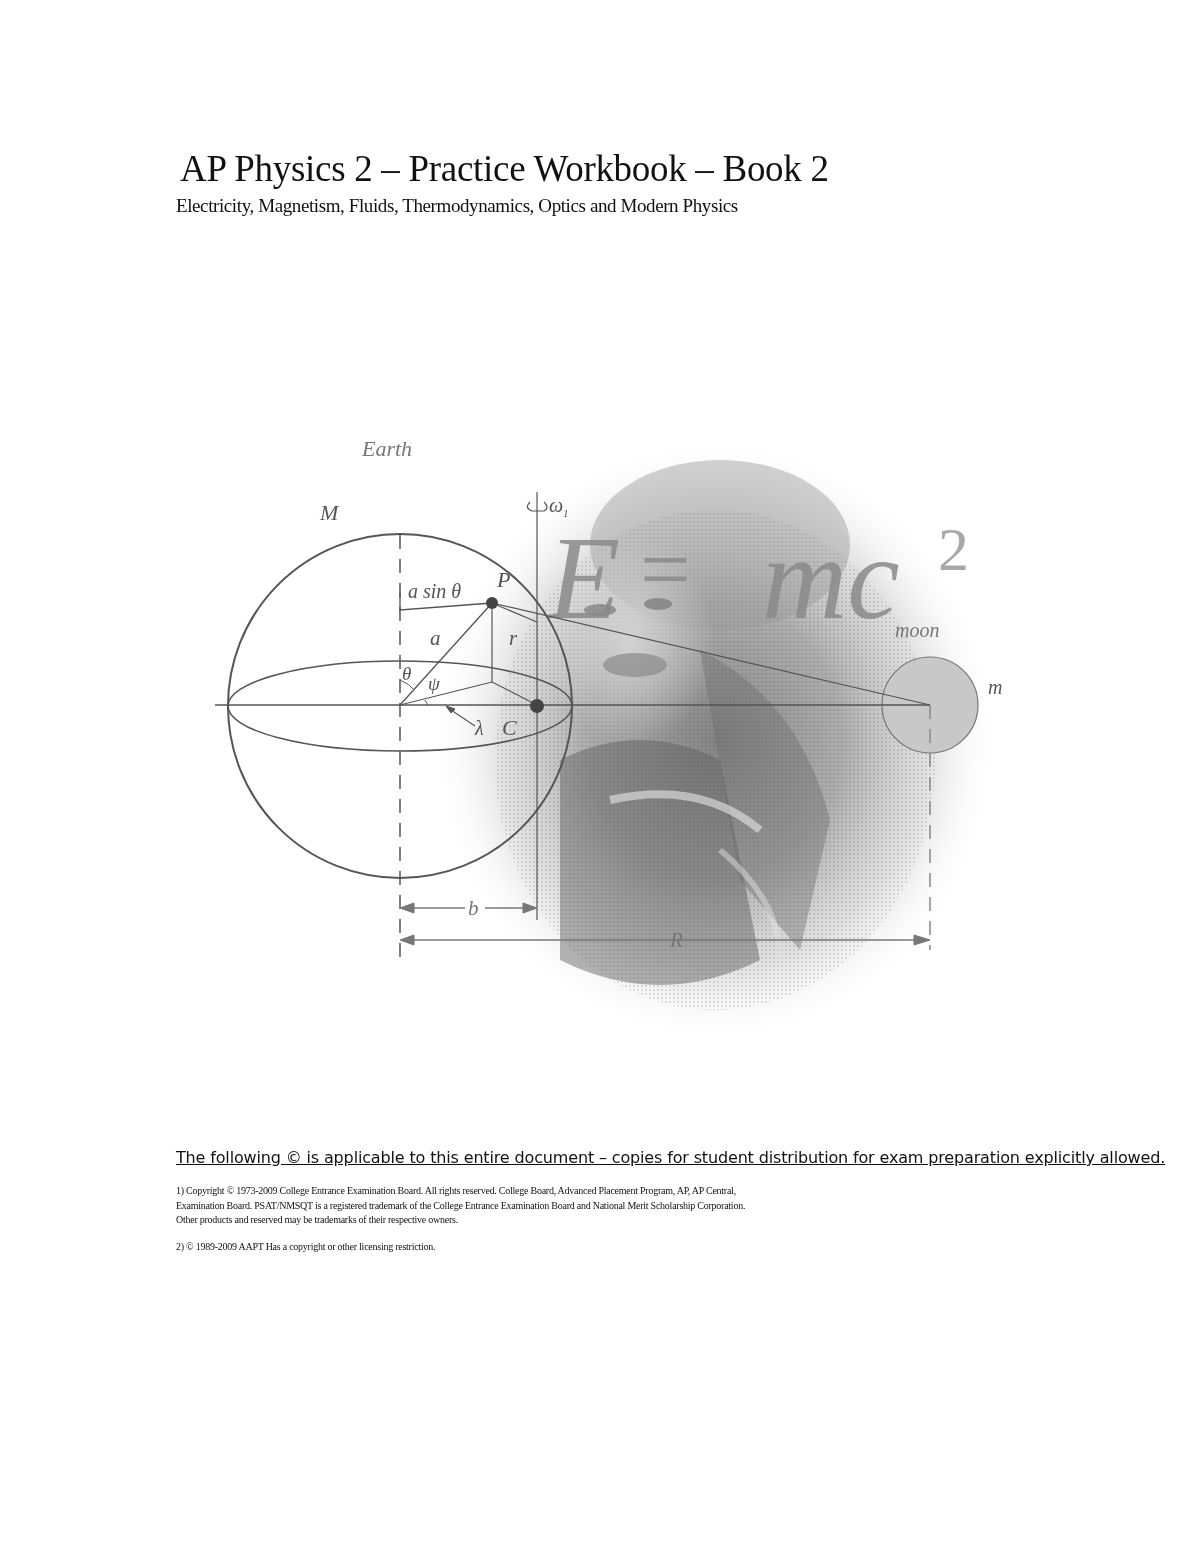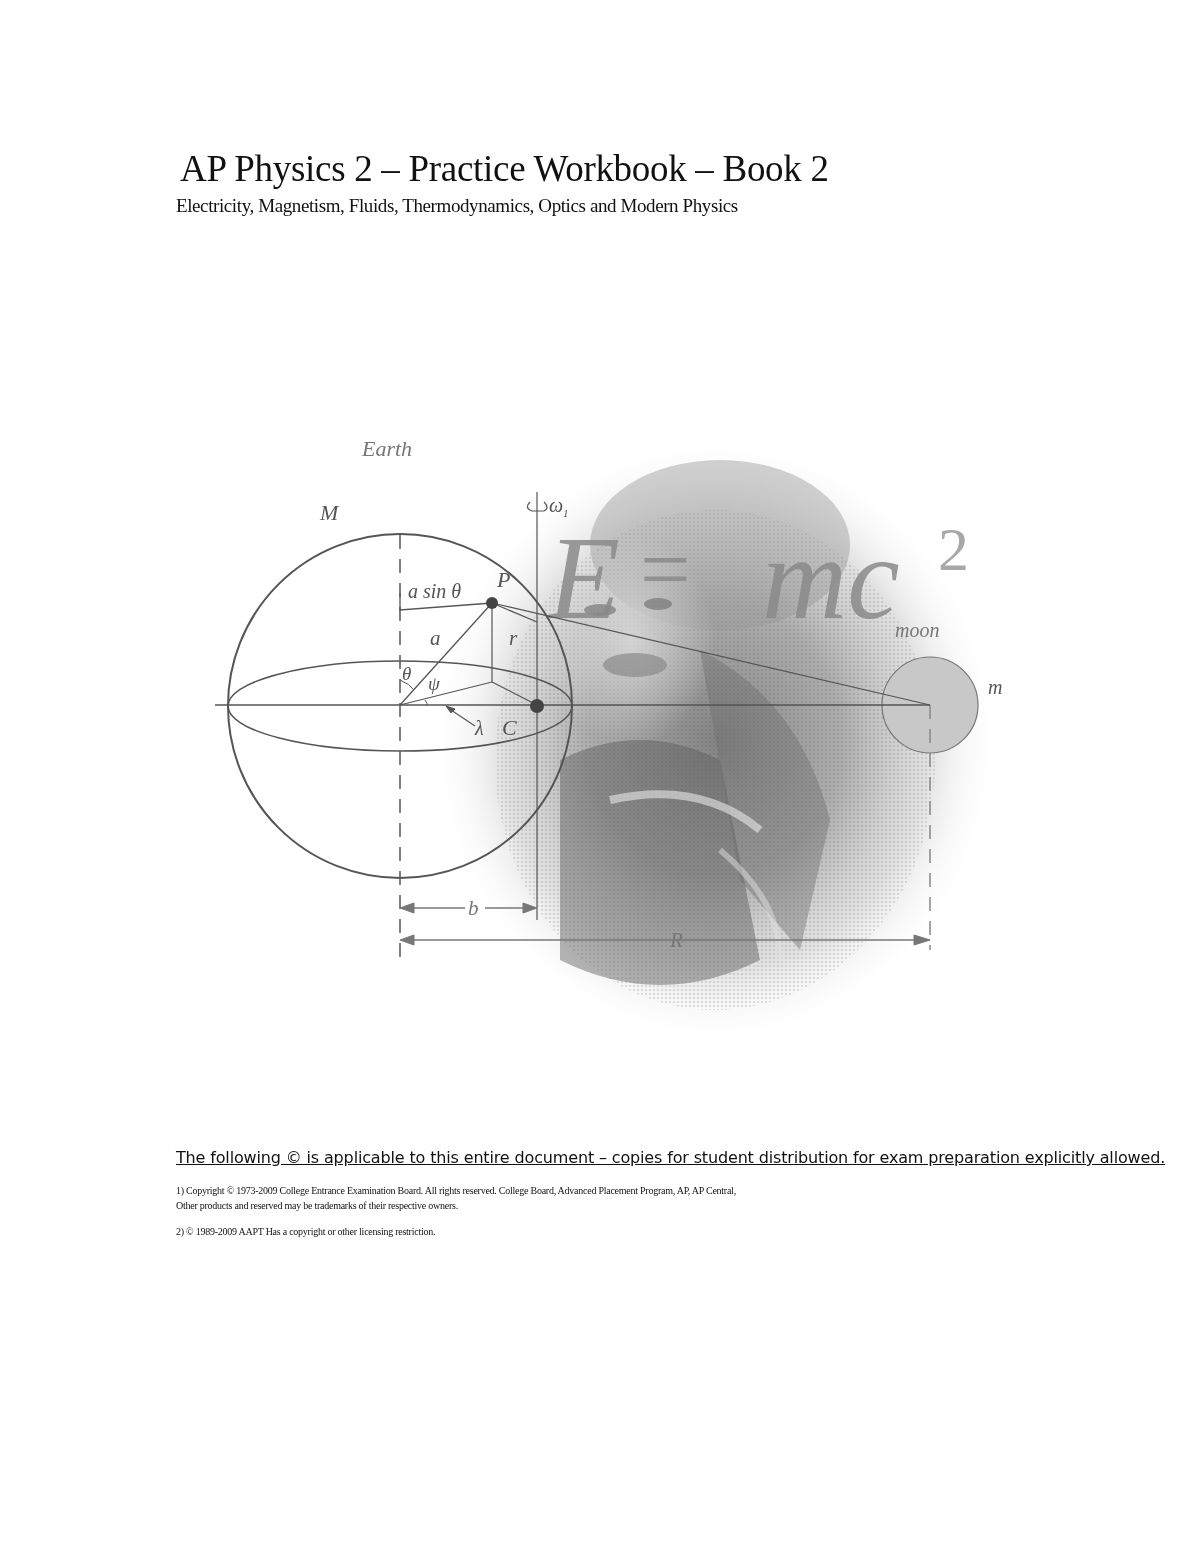--- a/index.html
+++ b/index.html
@@ -195,16 +195,17 @@
       <text x="468" y="915" font-size="21" fill="#777777">b</text>
       <text x="670" y="947" font-size="21" fill="#777777">R</text>
     </g>
   </svg>
 </div>
 
 <div class="notice">The following © is applicable to this entire document – copies for student distribution for exam preparation explicitly allowed.</div>
 
 <div class="legal">
   <p>1) Copyright © 1973-2009 College Entrance Examination Board. All rights reserved. College Board, Advanced Placement Program, AP, AP Central,</p>
+  <p>Examination Board. PSAT/NMSQT is a registered trademark of the College Entrance Examination Board and National Merit Scholarship Corporation.</p>
   <p>Other products and reserved may be trademarks of their respective owners.</p>
   <div class="gap"></div>
   <p>2) © 1989-2009 AAPT Has a copyright or other licensing restriction.</p>
 </div>
 
 </body></html>

